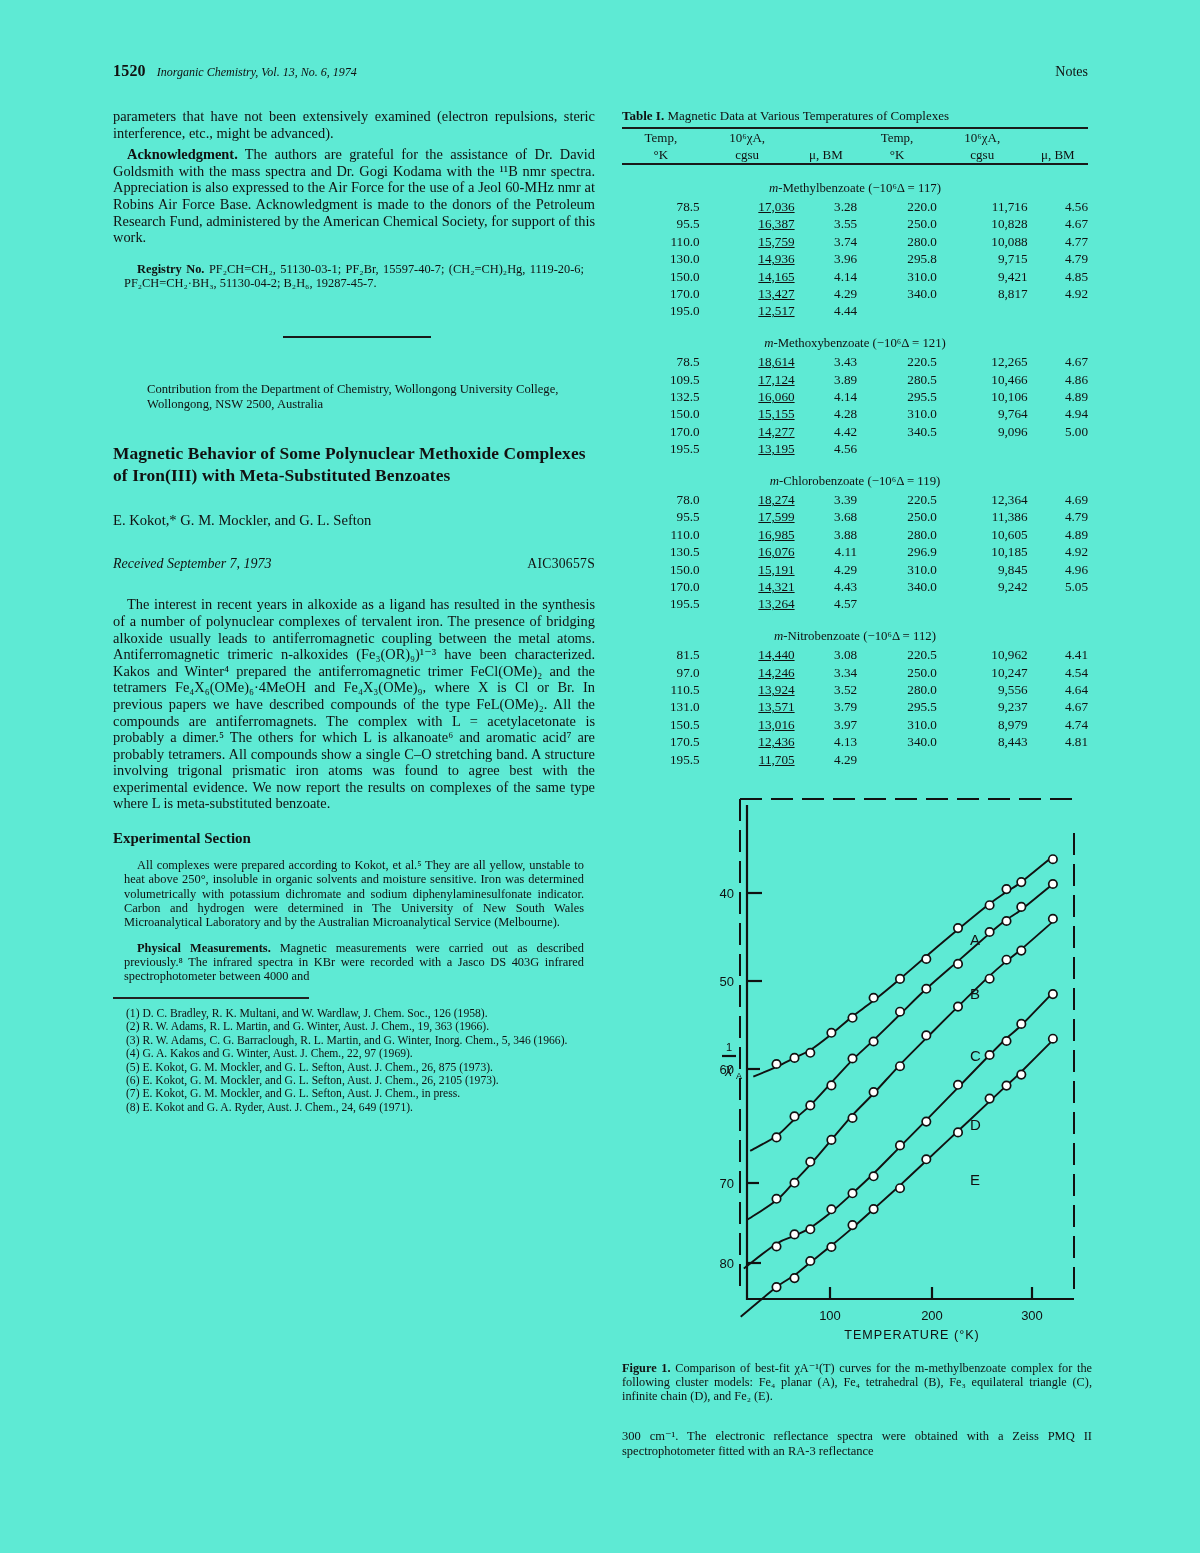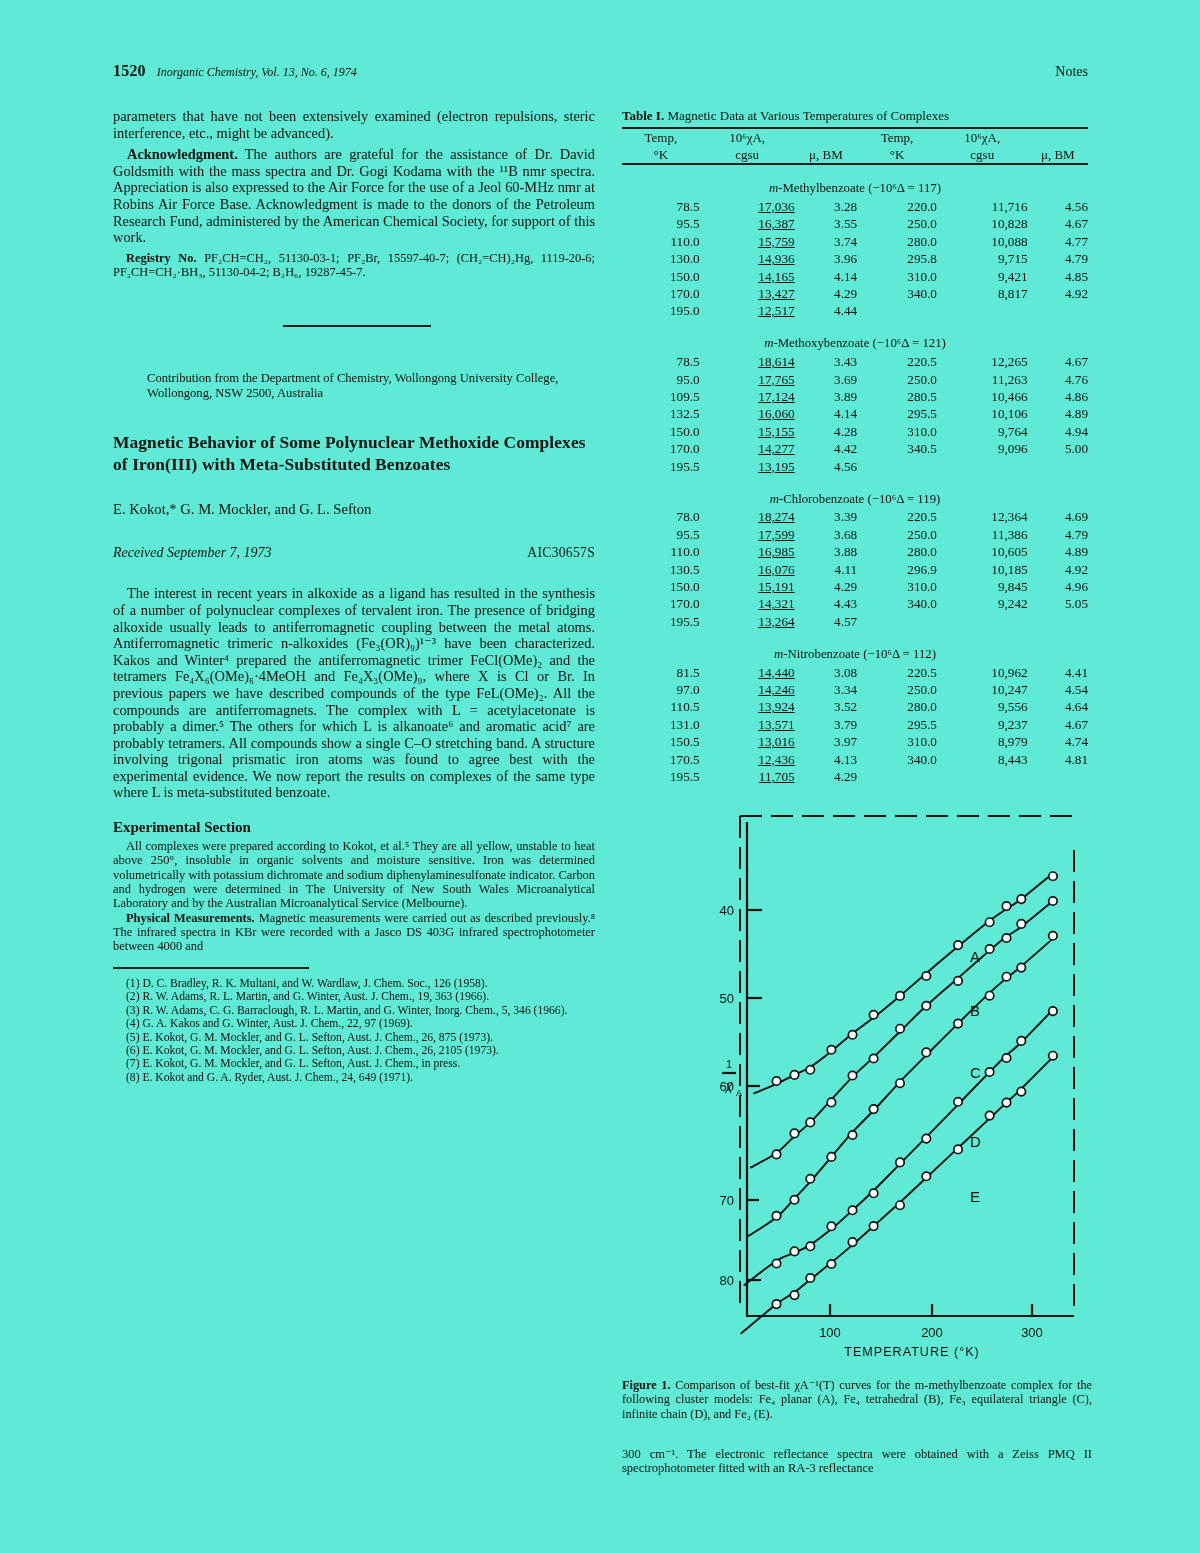--- a/index.html
+++ b/index.html
@@ -63,21 +63,21 @@
   p.body {
     margin: 0 0 0 0;
     font-size: 14.4px;
     line-height: 16.6px;
     text-align: justify;
     text-indent: 0;
     hyphens: manual;
   }
   p.body.indent { text-indent: 14px; }
   p.small {
-    margin: 0;
+    margin: 11px;
     font-size: 12.4px;
     line-height: 14.3px;
     text-align: justify;
   }
   p.small.indent { text-indent: 13px; }
   .gap4 { height: 5px; }
   .gap8 { height: 9px; }
   .gap14 { height: 15px; }
 
   .runin { font-weight: bold; }
@@ -362,28 +362,20 @@
           <tr class="subhead">
             <td colspan="6"><span class="mm">m</span>-Methoxybenzoate (−10⁶Δ = 121)</td>
           </tr>
           <tr>
             <td class="c1">78.5</td>
             <td class="c2">18,614</td>
             <td class="c3">3.43</td>
             <td class="c4">220.5</td>
             <td class="c5">12,265</td>
             <td class="c6">4.67</td>
-          </tr>
-          <tr>
-            <td class="c1">95.0</td>
-            <td class="c2">17,765</td>
-            <td class="c3">3.69</td>
-            <td class="c4">250.0</td>
-            <td class="c5">11,263</td>
-            <td class="c6">4.76</td>
           </tr>
           <tr>
             <td class="c1">109.5</td>
             <td class="c2">17,124</td>
             <td class="c3">3.89</td>
             <td class="c4">280.5</td>
             <td class="c5">10,466</td>
             <td class="c6">4.86</td>
           </tr>
           <tr>

